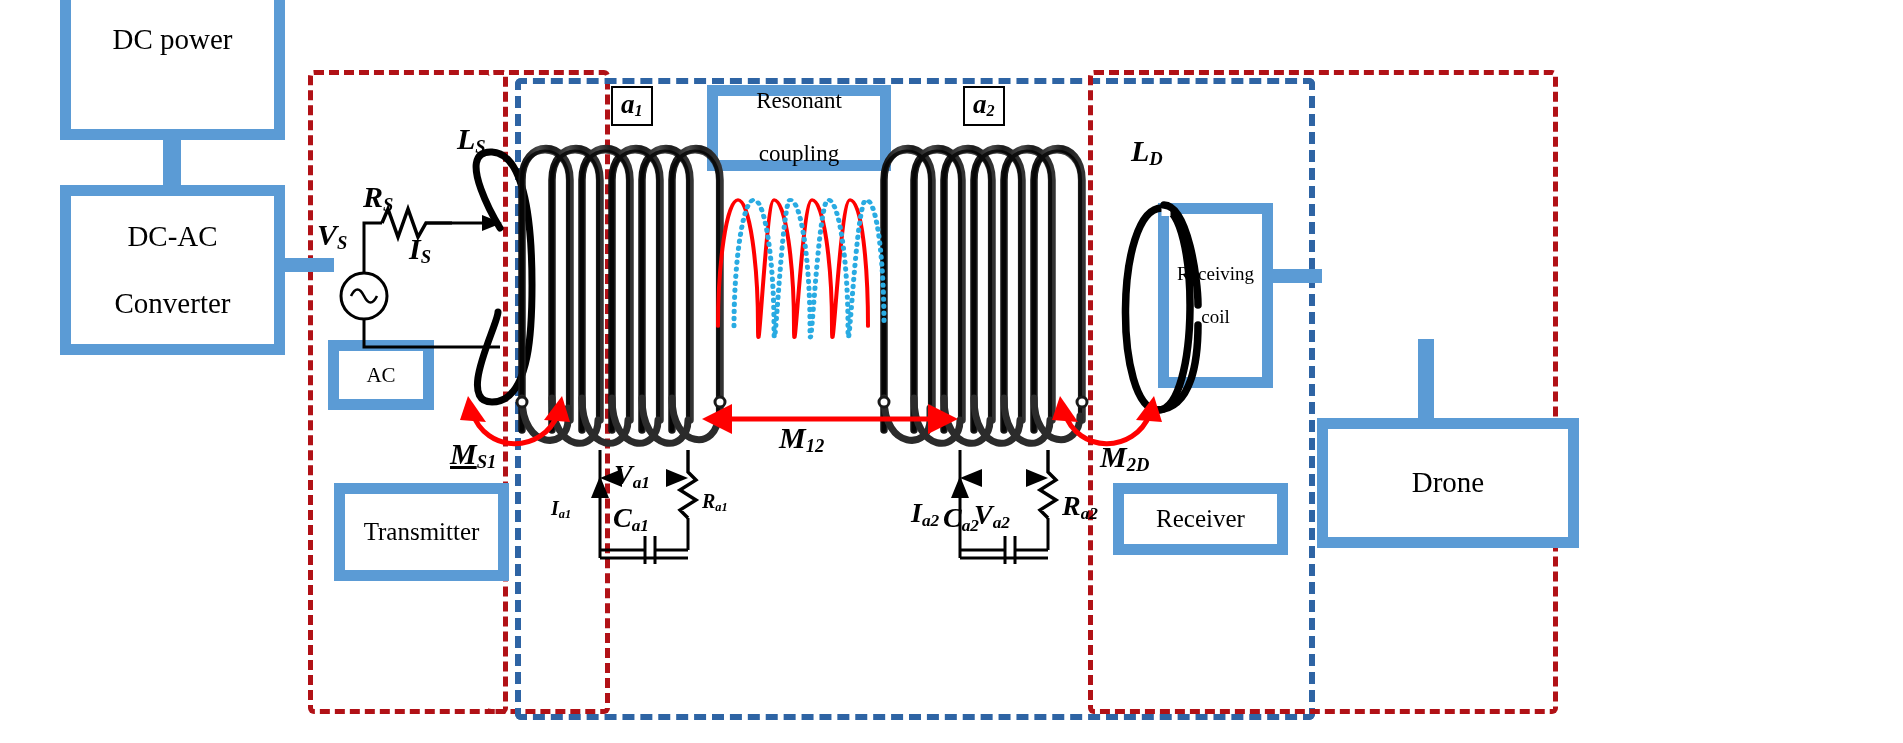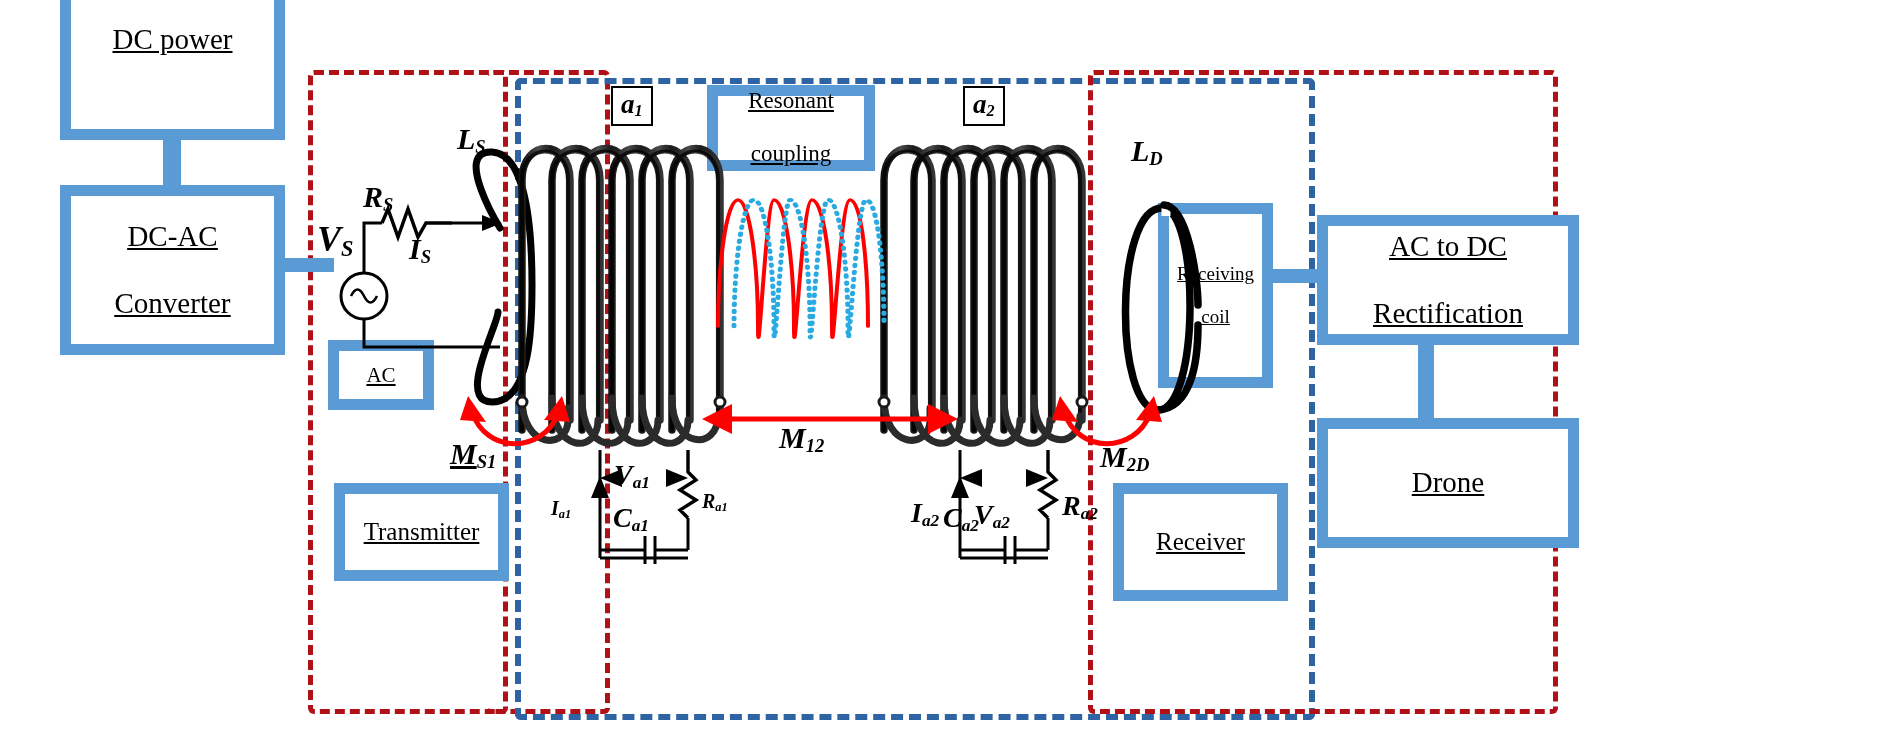--- a/index.html
+++ b/index.html
@@ -4,21 +4,21 @@
 <style>
   html,body{margin:0;padding:0;background:#ffffff;}
   body{width:1903px;height:743px;overflow:hidden;
        font-family:"Liberation Serif","DejaVu Serif",serif;}
   #stage{position:relative;width:1903px;height:743px;}
 
   
   .blk{position:absolute;box-sizing:border-box;border:11px solid #5B9BD5;
        background:#ffffff;display:flex;align-items:center;justify-content:center;
        text-align:center;color:#000;line-height:1.15;}
-  .blk span{display:block;text-decoration:underline;}
+  .blk span{display:block;}
 
   
   .bar{position:absolute;background:#5B9BD5;}
 
   
   .dash{position:absolute;box-sizing:border-box;background:transparent;border-radius:6px;}
   .dash-red{border:5px dashed #B11116;}
   .dash-blue{border:6px dashed #2E64A4;}
 
   
@@ -63,44 +63,38 @@
   </div>
 
   <div class="blk" style="left:328px;top:340px;width:106px;height:70px;font-size:21px;">
     <span>AC</span>
   </div>
 
   <div class="blk" style="left:334px;top:483px;width:175px;height:98px;font-size:25px;">
     <span>Transmitter</span>
   </div>
 
-  <div class="blk" style="left:707px;top:85px;width:168px;height:86px;font-size:23px;">
+  <div class="blk" style="left:707px;top:85px;width:184px;height:86px;font-size:23px;">
     <span>
       <span>Resonant</span><br>
       <span>coupling</span>
     </span>
   </div>
 
   <div class="blk" style="left:1158px;top:203px;width:115px;height:185px;font-size:19px;">
     <span>
       <span>Receiving</span><br>
       <span>coil</span>
     </span>
   </div>
 
-  <div class="blk" style="left:1113px;top:483px;width:175px;height:118px;font-size:25px;">
+  <div class="blk" style="left:1113px;top:483px;width:175px;height:72px;font-size:25px;">
     <span>Receiver</span>
   </div>
 
-  <div class="blk" style="left:1317px;top:215px;width:262px;height:130px;font-size:29px;">
-    <span>
-      <span>AC to DC</span><br>
-      <span>Rectification</span>
-    </span>
-  </div>
 
   <div class="blk" style="left:1317px;top:418px;width:262px;height:130px;font-size:29px;">
     <span>Drone</span>
   </div>
 
   <svg class="vec" width="250" height="260" style="left:320px;top:195px;">
 
     <path d="M 44 78 L 44 28 L 62 28" stroke="#000" stroke-width="3" fill="none"></path>
 
     <path d="M 62 28 L 68 14 L 78 42 L 88 14 L 98 42 L 106 28 L 132 28" stroke="#000" stroke-width="3.5" fill="none" stroke-linejoin="miter"></path>
@@ -261,21 +255,21 @@
     <polygon points="2,19 32,4 32,34" fill="#FF0000"></polygon>
     <polygon points="258,19 228,4 228,34" fill="#FF0000"></polygon>
   </svg>
 
   <svg class="vec" width="130" height="90" style="left:1048px;top:392px;">
     <path d="M 16 20 C 30 62 86 62 102 22" stroke="#FF0000" stroke-width="5" fill="none"></path>
     <polygon points="12,4 30,30 4,28" fill="#FF0000"></polygon>
     <polygon points="106,4 114,30 88,28" fill="#FF0000"></polygon>
   </svg>
 
-  <div class="lbl" style="left:317px;top:218px;font-size:36px;">
+  <div class="lbl" style="left:317px;top:218px;font-size:30px;">
     <i>V</i><sub>S</sub>
   </div>
 
   <div class="lbl" style="left:363px;top:180px;font-size:30px;">
     <i>R</i><sub>S</sub>
   </div>
 
   <div class="lbl" style="left:409px;top:232px;font-size:30px;">
     <i>I</i><sub>S</sub>
   </div>

